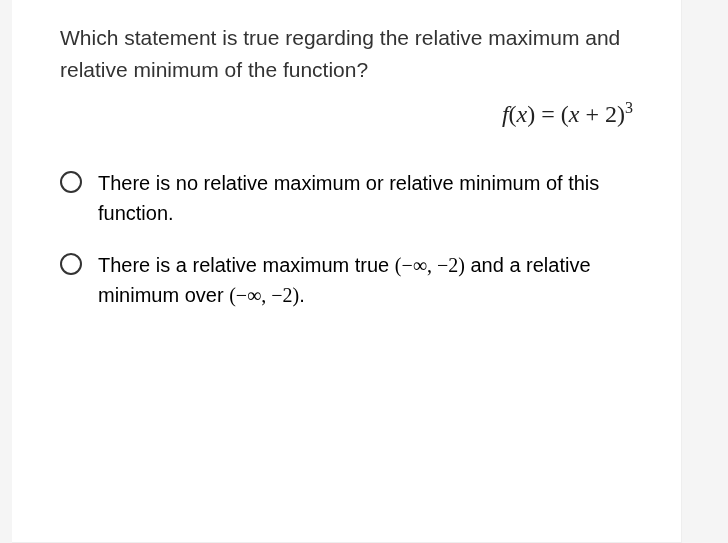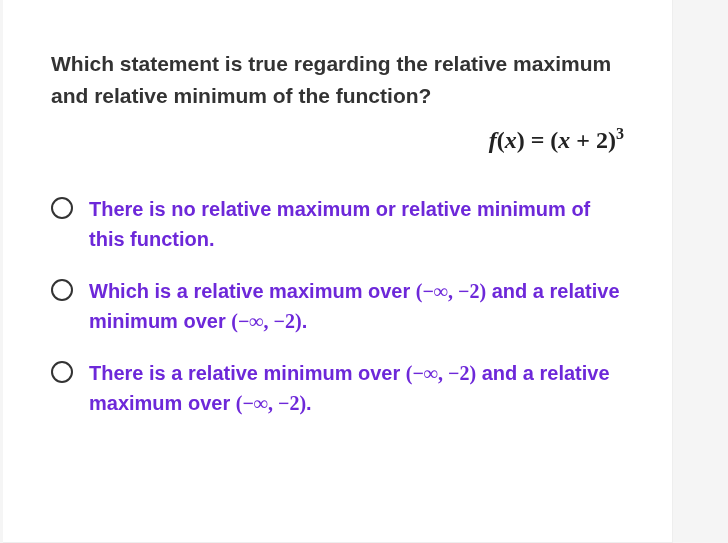--- a/index.html
+++ b/index.html
@@ -5,27 +5,26 @@
   * { box-sizing: border-box; margin: 0; padding: 0; }
   html, body { width: 728px; height: 543px; }
   body {
     font-family: Arial, Helvetica, sans-serif;
     background: #f5f5f5;
     color: #222;
   }
   .card {
     background: #fff;
     width: 670px;
-    margin-left: 3px;
-    padding: 48px 48px 24px 48px;
+    margin-left: 12px;
+    padding: 22px 48px 24px 48px;
     border: 1px solid #eee;
     border-top: none;
     border-left: none;
     min-height: 543px;
-    font-weight: bold;
   }
   .question {
     font-size: 21px;
     line-height: 1.5;
     color: #333;
     margin-bottom: 14px;
   }
   .formula {
     text-align: right;
     margin: 8px 0 40px 0;
@@ -48,21 +47,21 @@
     width: 22px;
     height: 22px;
     border: 2.5px solid #333;
     border-radius: 50%;
     margin-top: 3px;
     background: #fff;
   }
   .option-text {
     font-size: 20px;
     line-height: 1.5;
-    color: #6d28d9;
+    color: #000000;
   }
   .math {
     font-family: 'Times New Roman', serif;
     white-space: nowrap;
   }
 </style>
 </head>
 <body>
 
 <div class="card">
@@ -78,26 +77,20 @@
     <div class="option">
       <span class="radio"></span>
       <span class="option-text">
         <span>There is no relative maximum or relative minimum of this function.</span>
       </span>
     </div>
 
     <div class="option">
       <span class="radio"></span>
       <span class="option-text">
-        <span>Which is a relative maximum over </span><span class="math">(−∞, −2)</span><span> and a relative minimum over </span><span class="math">(−∞, −2)</span><span>.</span>
+        <span>There is a relative maximum true </span><span class="math">(−∞, −2)</span><span> and a relative minimum over </span><span class="math">(−∞, −2)</span><span>.</span>
       </span>
     </div>
 
-    <div class="option">
-      <span class="radio"></span>
-      <span class="option-text">
-        <span>There is a relative minimum over </span><span class="math">(−∞, −2)</span><span> and a relative maximum over </span><span class="math">(−∞, −2)</span><span>.</span>
-      </span>
-    </div>
 
 
   </div>
 </div>
 
 </body></html>

